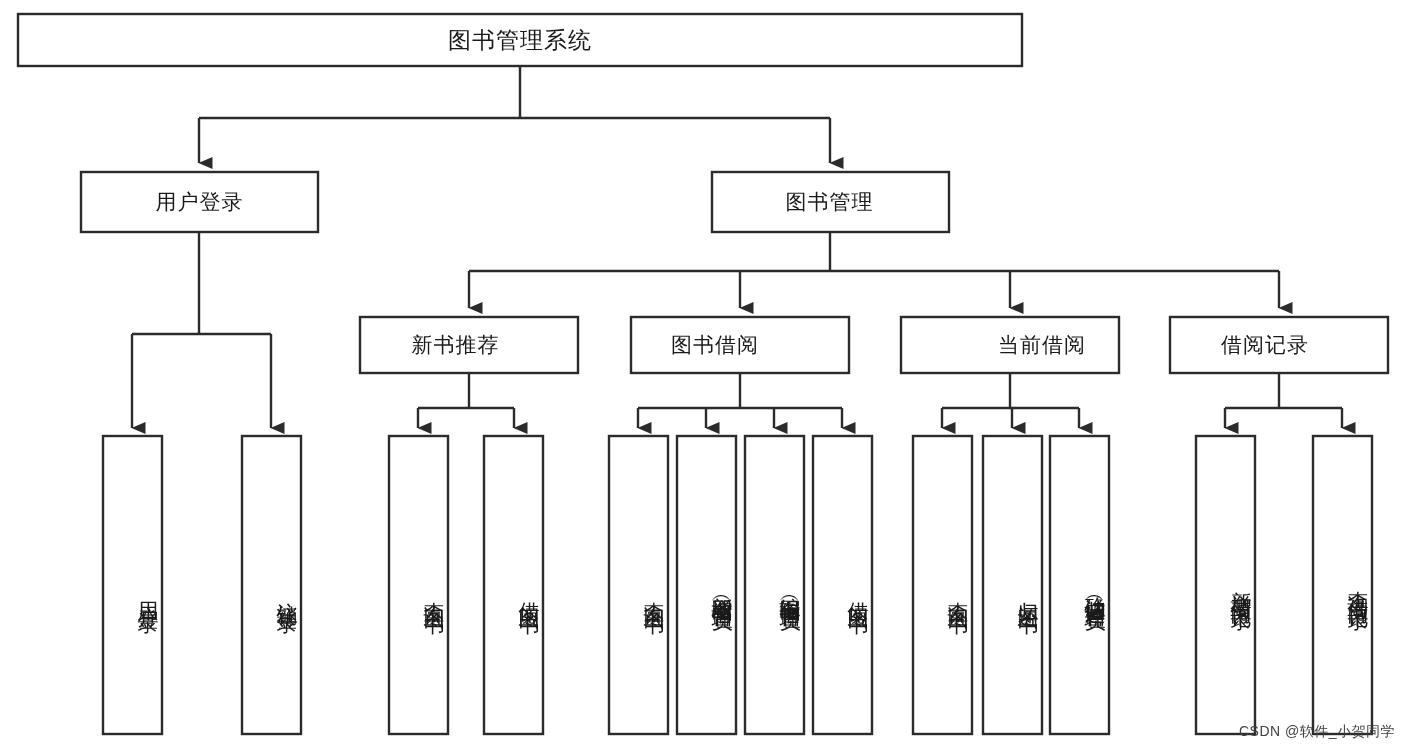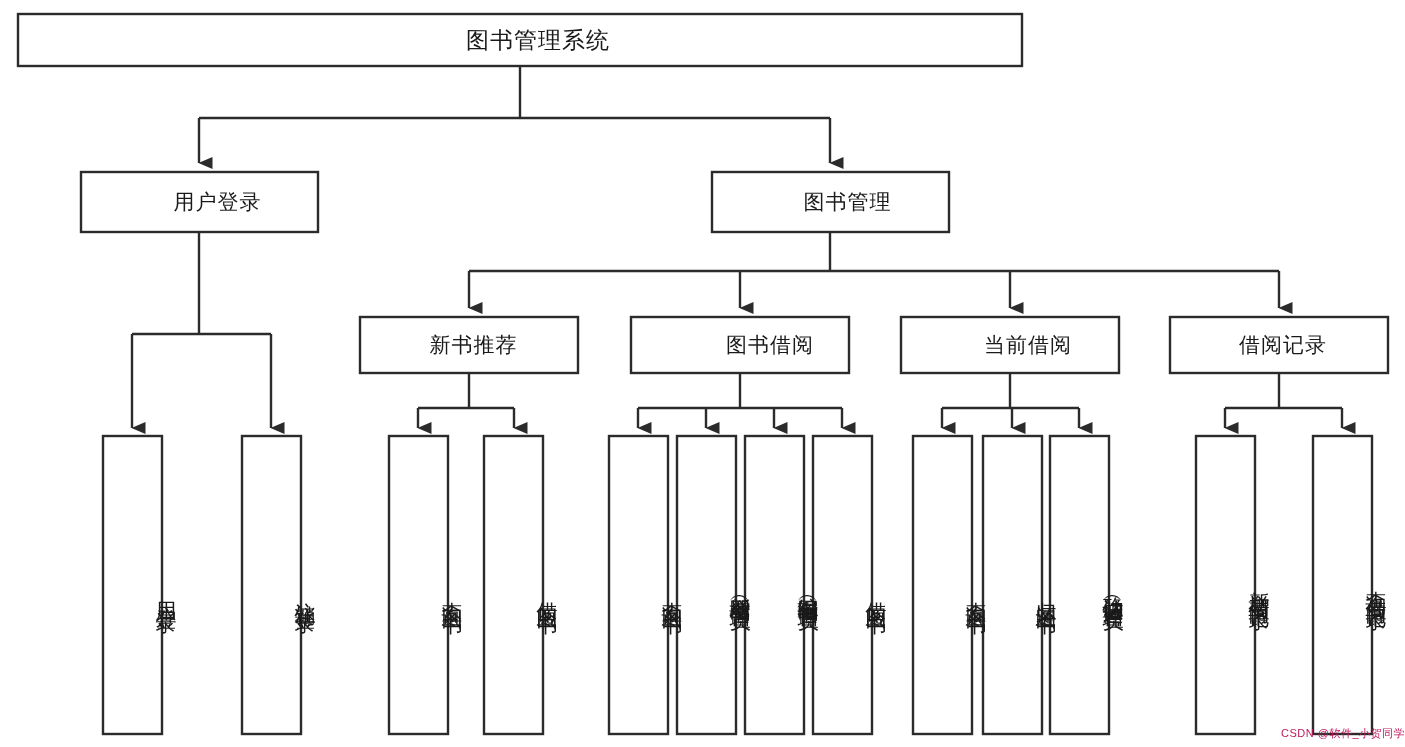--- a/index.html
+++ b/index.html
@@ -47,41 +47,40 @@
     position: absolute;
     display: flex;
     align-items: center;
     justify-content: center;
     color: #1a1a1a;
     font-size: 21px;
     letter-spacing: 1px;
     white-space: nowrap;
     pointer-events: none;
     font-family: "Liberation Sans", "DejaVu Sans", sans-serif;
-    margin-left: 18px;
   }
   .node-label.vertical {
     writing-mode: vertical-rl;
     text-orientation: upright;
     letter-spacing: 4px;
     align-items: flex-start;
     justify-content: center;
     padding-top: 6px;
     box-sizing: border-box;
   }
   .node-label.vertical.tall {
     padding-top: 4px;
     letter-spacing: 2px;
   }
   .watermark {
     position: absolute;
-    right: 0;
+    right: 10px;
     bottom: 6px;
-    font-size: 11px;
-    color: #be185d;
+    font-size: 14px;
+    color: #404040;
     letter-spacing: 0.5px;
     white-space: nowrap;
     font-family: "Liberation Sans", "DejaVu Sans", sans-serif;
   }
 </style>
 </head>
 <body>
 
 <div id="diagram-root">
 
@@ -162,22 +161,22 @@
     <rect class="node-box" x="1196" y="436" width="59" height="298"></rect>
     <rect class="node-box" x="1313" y="436" width="59" height="298"></rect>
   </svg>
 
   <div class="node-label" style="left:18px; top:14px; width:1004px; height:52px; font-size:23px;">图书管理系统</div>
 
   <div class="node-label" style="left:81px; top:172px; width:237px; height:60px;">用户登录</div>
   <div class="node-label" style="left:712px; top:172px; width:235px; height:60px;">图书管理</div>
 
   <div class="node-label" style="left:360px; top:317px; width:191px; height:56px;font-family:Liberation Serif, serif;">新书推荐</div>
-  <div class="node-label" style="left:631px; top:317px; width:242px; height:56px;">图书借阅</div>
-  <div class="node-label" style="left:901px; top:317px; width:218px; height:56px;">当前借阅</div>
+  <div class="node-label" style="left:594px; top:317px; width:242px; height:56px;">图书借阅</div>
+  <div class="node-label" style="left:901px; top:317px; width:218px; height:56px;padding-left:32px;">当前借阅</div>
   <div class="node-label" style="left:1170px; top:317px; width:190px; height:56px;">借阅记录</div>
 
   <div class="node-label vertical" style="left:103px; top:500px; width:59px; height:180px;">用户登录</div>
   <div class="node-label vertical" style="left:242px; top:500px; width:59px; height:180px;">注销登录</div>
 
   <div class="node-label vertical" style="left:389px; top:500px; width:59px; height:180px;">查询图书</div>
   <div class="node-label vertical" style="left:484px; top:500px; width:59px; height:180px;">借阅图书</div>
 
   <div class="node-label vertical" style="left:609px; top:500px; width:59px; height:180px;">查询图书</div>
   <div class="node-label vertical tall" style="left:677px; top:444px; width:59px; height:286px;">新增图书（管理员）</div>

